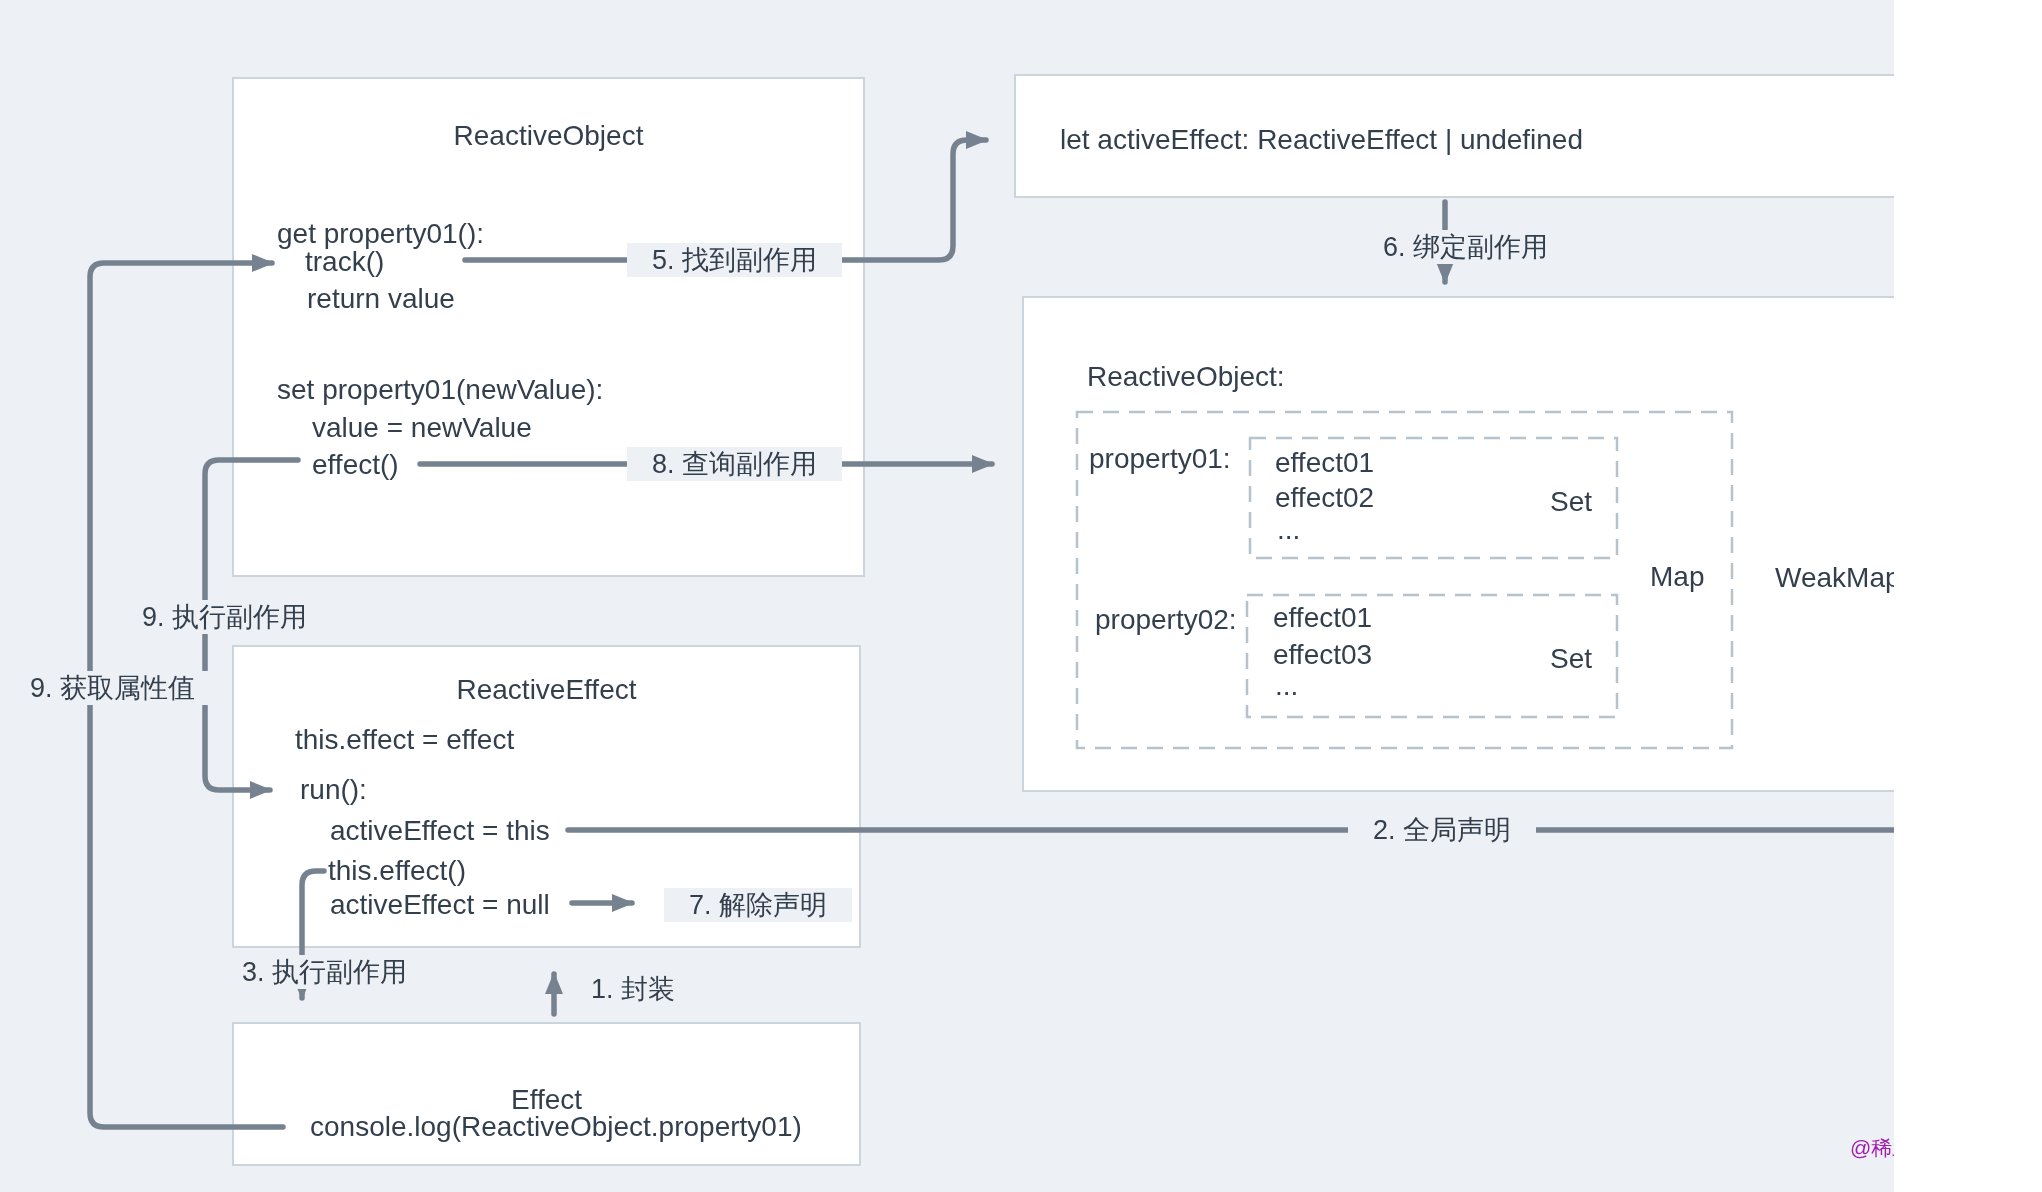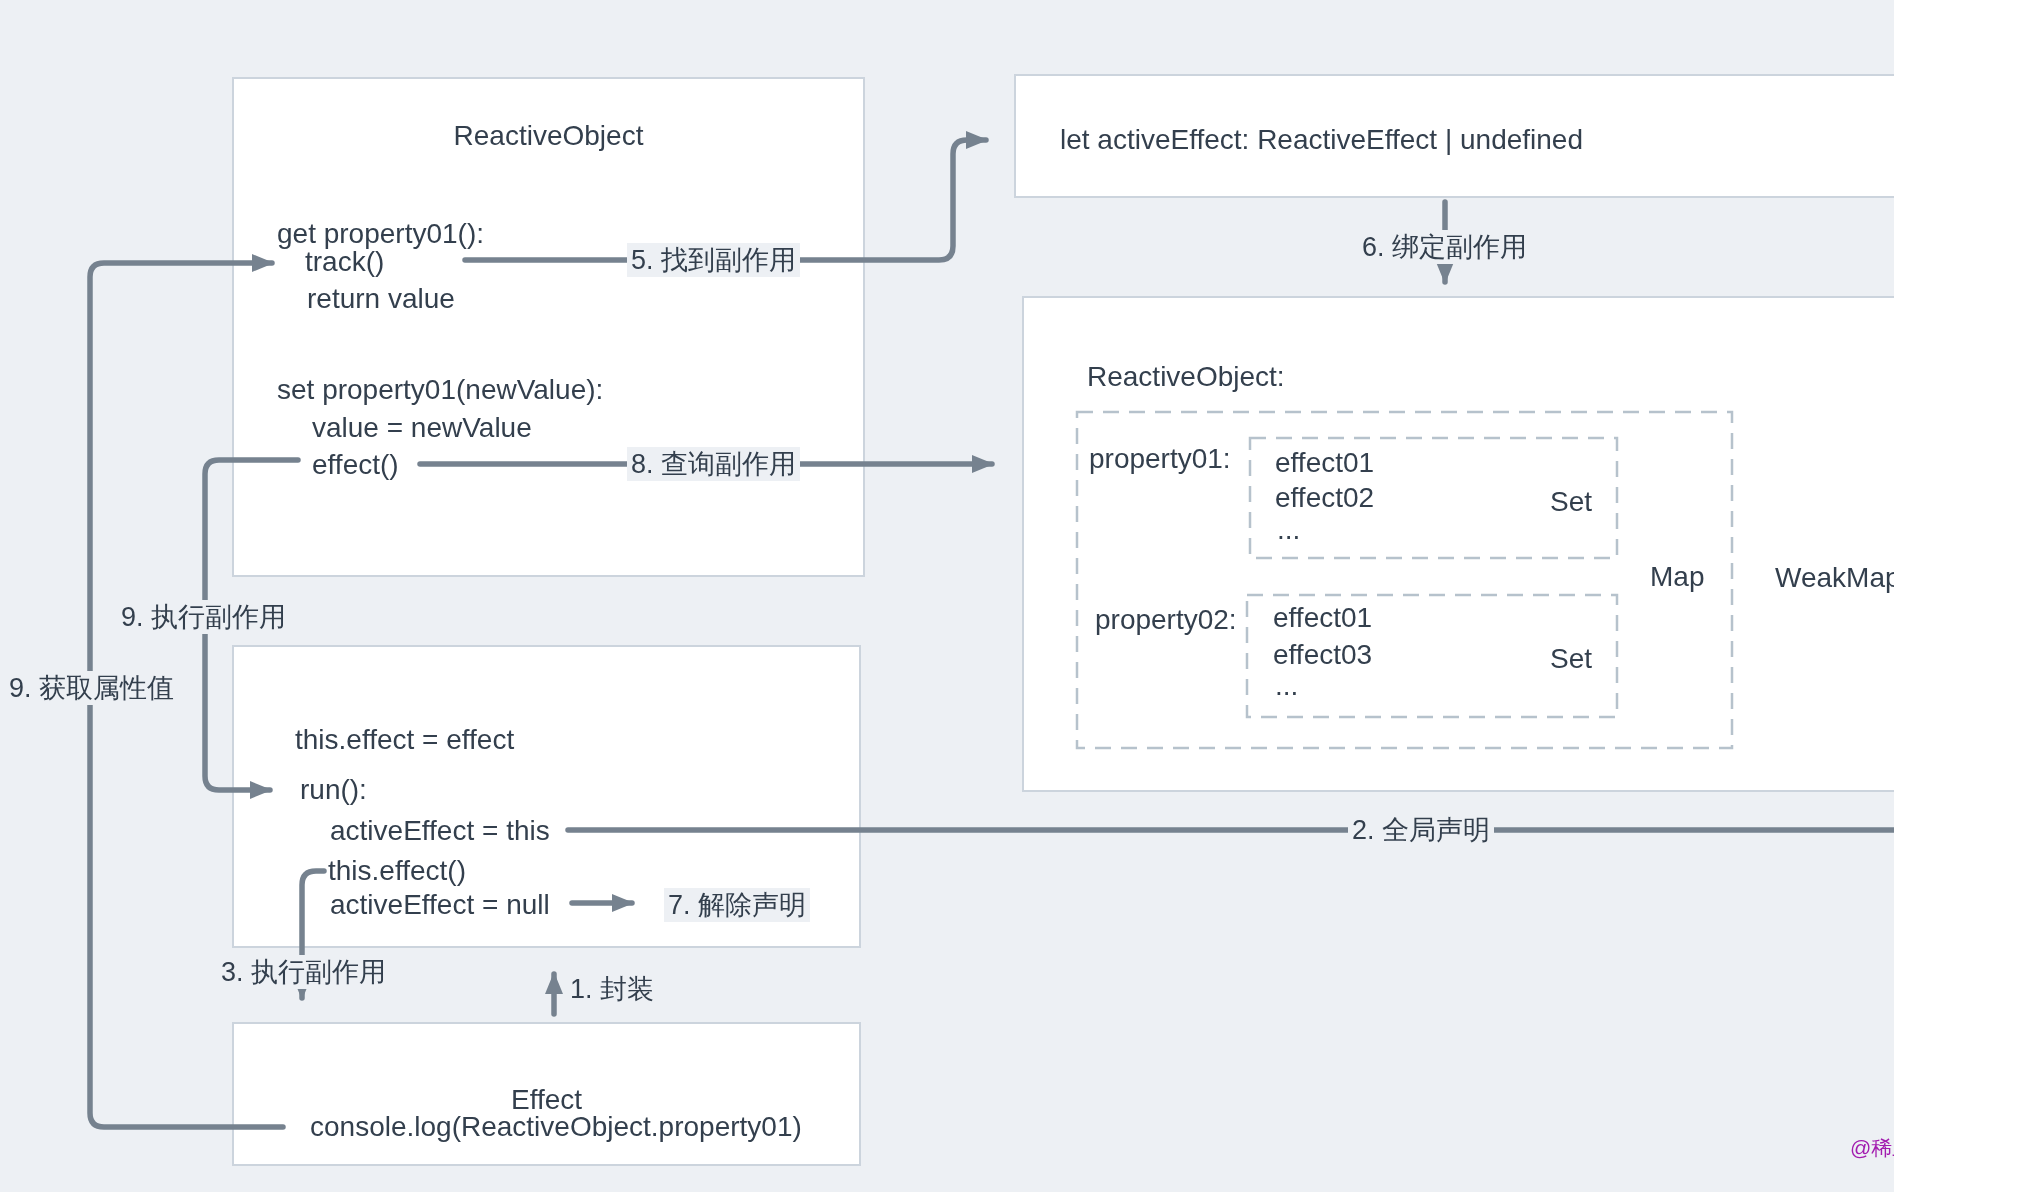--- a/index.html
+++ b/index.html
@@ -13,21 +13,21 @@
     position:absolute;background:#ffffff;border:2px solid #ccd4dd;
     box-sizing:border-box;
   }
   svg.wires{position:absolute;left:0;top:0;z-index:5;}
   .t{
     position:absolute;font-size:28px;line-height:34px;white-space:nowrap;z-index:10;
   }
   .title{text-align:center;}
   .lbl{
     position:absolute;font-size:27px;line-height:34px;white-space:nowrap;z-index:10;
-    background:#edf0f4;padding:0 4px;
+    background:#edf0f4;padding:0 25px;
   }
   .watermark{
     position:absolute;font-size:21px;line-height:24px;color:#a21caf;z-index:10;white-space:nowrap;
   }
 </style>
 </head>
 <body>
 
 <div class="stage">
 
@@ -90,20 +90,21 @@
 
   <div class="t" style="left:1095px;top:603px;">property02:</div>
   <div class="t" style="left:1273px;top:601px;">effect01</div>
   <div class="t" style="left:1273px;top:638px;">effect03</div>
   <div class="t" style="left:1275px;top:669px;">...</div>
   <div class="t" style="left:1550px;top:642px;">Set</div>
 
   <div class="t" style="left:1650px;top:560px;">Map</div>
   <div class="t" style="left:1775px;top:561px;">WeakMap</div>
 
+  <div class="t title" style="left:232px;top:673px;width:629px;">ReactiveEffect</div>
   <div class="t" style="left:295px;top:723px;">this.effect = effect</div>
   <div class="t" style="left:300px;top:773px;">run():</div>
   <div class="t" style="left:330px;top:814px;">activeEffect = this</div>
   <div class="t" style="left:328px;top:854px;">this.effect()</div>
   <div class="t" style="left:330px;top:888px;">activeEffect = null</div>
 
   <div class="t title" style="left:232px;top:1083px;width:629px;">Effect</div>
   <div class="t" style="left:310px;top:1110px;">console.log(ReactiveObject.property01)</div>
 
   <div class="lbl" style="left:627px;top:243px;">5. 找到副作用</div>

